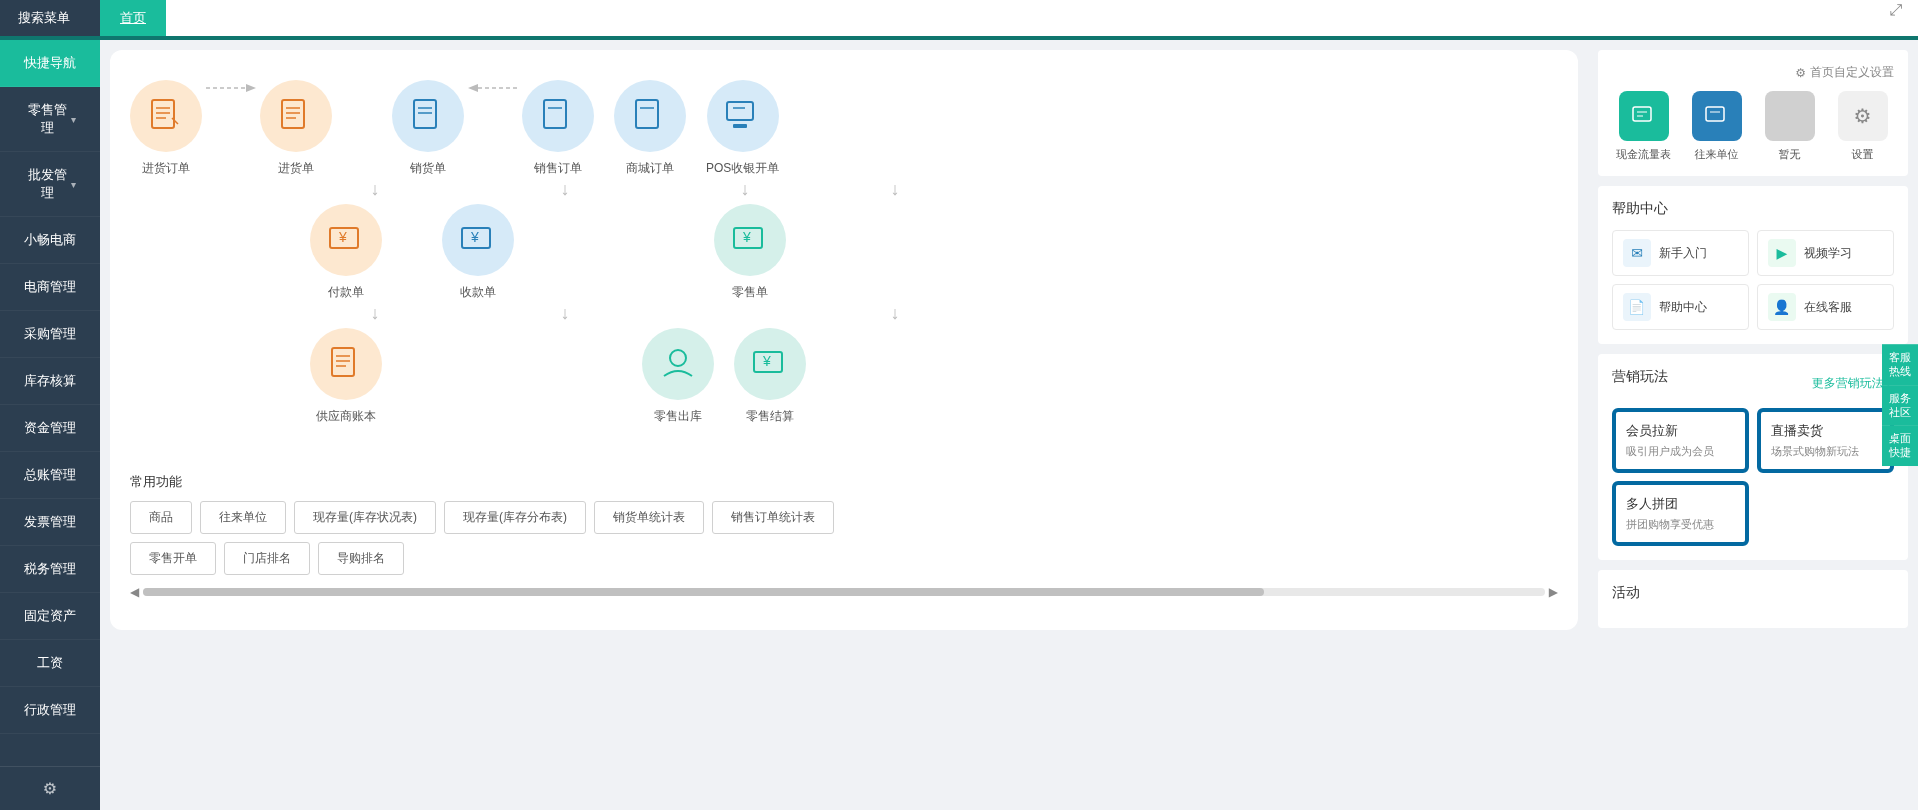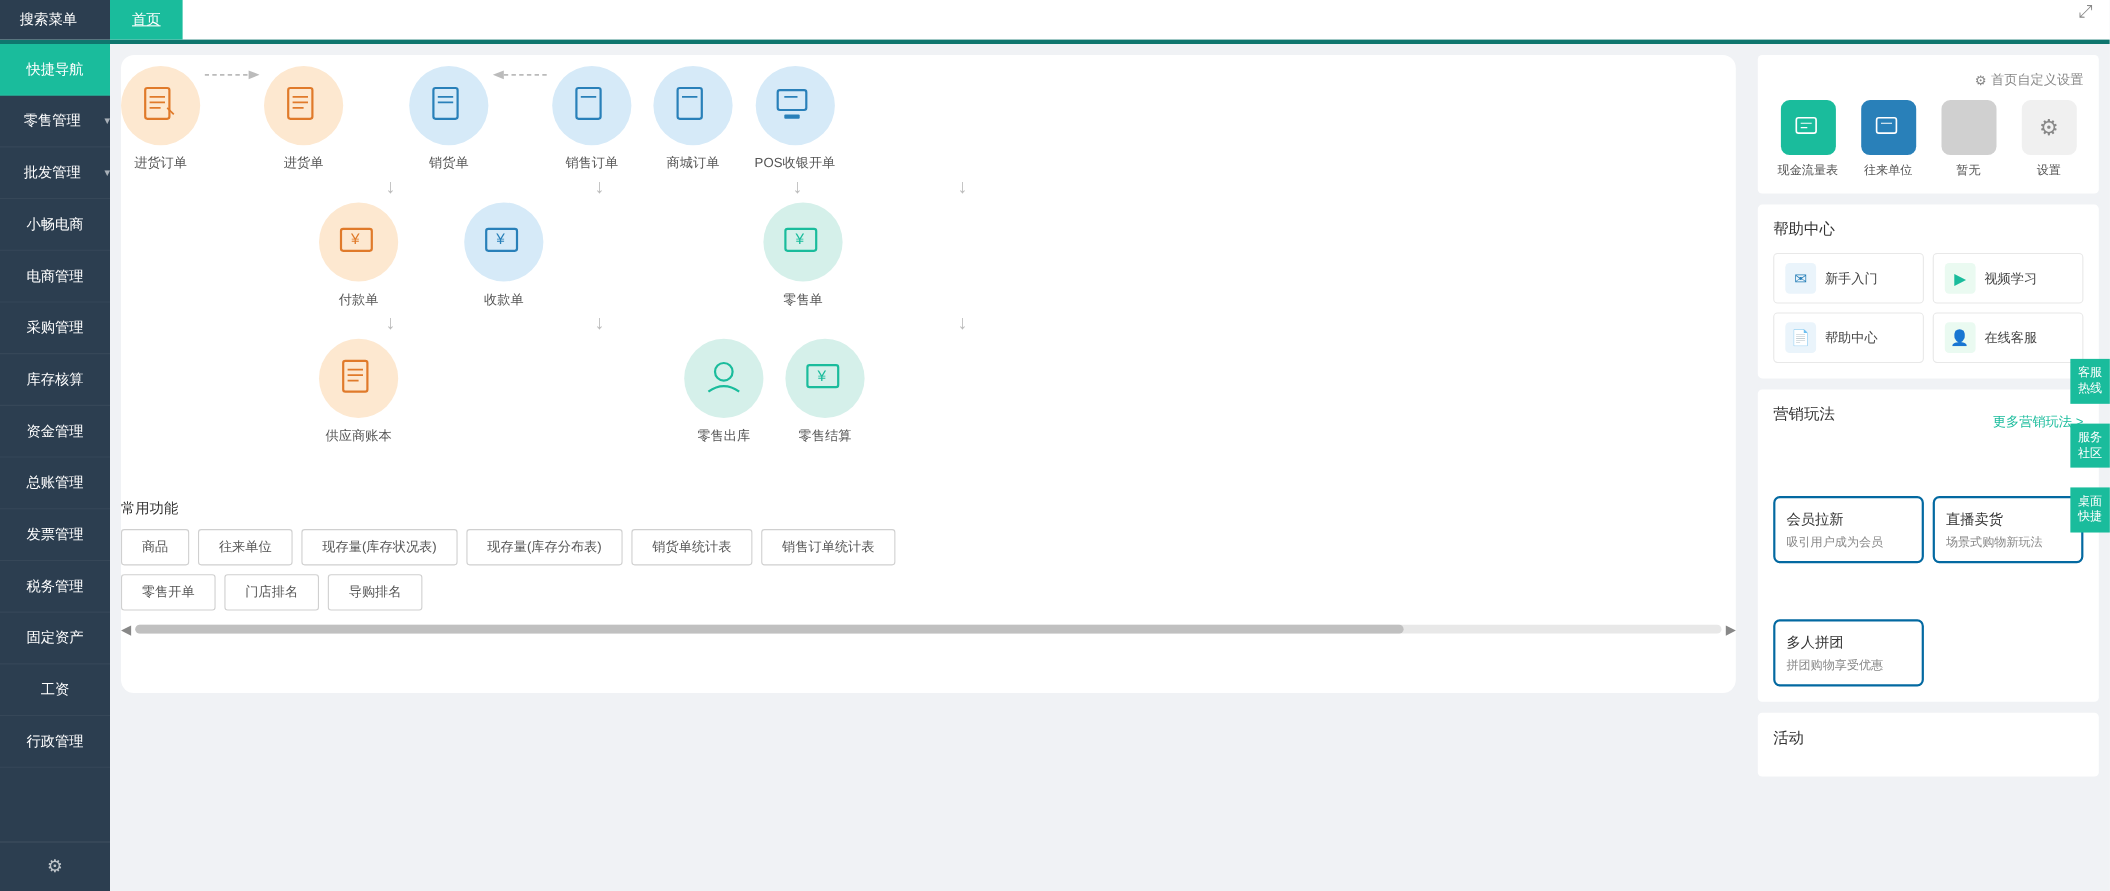--- a/index.html
+++ b/index.html
@@ -10,35 +10,35 @@
     .search-menu { background: #2c3e50; color: #fff; padding: 0 18px; height: 100%; display: flex; align-items: center; font-size: 13px; min-width: 100px; cursor: pointer; }
     .tab-home { background: #1abc9c; color: #fff; padding: 0 20px; height: 100%; display: flex; align-items: center; font-size: 13px; cursor: pointer; text-decoration: underline; }
     .top-bar-right { margin-left: auto; padding-right: 12px; display: flex; align-items: center; gap: 8px; }
     .expand-icon { width: 20px; height: 20px; display: flex; align-items: center; justify-content: center; cursor: pointer; color: #888; font-size: 16px; }
 
     
     .main { display: flex; flex: 1; overflow: hidden; }
 
     
     .sidebar { width: 100px; background: #2c3e50; color: #fff; display: flex; flex-direction: column; flex-shrink: 0; overflow-y: auto; }
-    .sidebar-item { padding: 14px 0; text-align: center; font-size: 13px; cursor: pointer; display: flex; align-items: center; justify-content: space-between; border-bottom: 1px solid rgba(255,255,255,0.05); }
+    .sidebar-item { padding: 14px 24px; text-align: center; font-size: 13px; cursor: pointer; display: flex; align-items: center; justify-content: space-between; border-bottom: 1px solid rgba(255,255,255,0.05); }
     .sidebar-item.active { background: #1abc9c; }
     .sidebar-item .arrow { font-size: 10px; color: rgba(255,255,255,0.6); }
     .sidebar-item .label { flex: 1; text-align: center; }
     .sidebar-bottom { margin-top: auto; padding: 12px; display: flex; justify-content: center; border-top: 1px solid rgba(255,255,255,0.1); }
     .gear-icon-sidebar { color: rgba(255,255,255,0.7); font-size: 16px; cursor: pointer; }
 
     
     .content { flex: 1; overflow: hidden; display: flex; gap: 0; }
 
     
     .main-panel { flex: 1; overflow: auto; padding: 10px; background: #f0f2f5; }
 
     
-    .white-card { background: #fff; border-radius: 12px; min-height: 580px; }
+    .white-card { background: #fff; border-radius: 12px; padding: 20px; min-height: 580px; }
     .flow-circle { width: 72px; height: 72px; border-radius: 50%; display: flex; align-items: center; justify-content: center; font-size: 28px; margin-bottom: 8px; }
     .flow-circle.orange { background: #fde8d0; color: #e07a2a; }
     .flow-circle.blue { background: #d6eaf8; color: #2980b9; }
     .flow-circle.teal { background: #d5f0ea; color: #1abc9c; }
     .flow-label { font-size: 12px; color: #555; text-align: center; }
 
     
     .section-title { font-size: 13px; color: #333; margin-bottom: 10px; font-weight: 500; margin-top: 28px; }
     .func-grid { display: flex; flex-wrap: wrap; gap: 8px; margin-bottom: 8px; }
     .func-btn { border: 1px solid #d0d0d0; background: #fff; color: #555; padding: 7px 18px; font-size: 12px; border-radius: 3px; cursor: pointer; white-space: nowrap; }
@@ -73,29 +73,29 @@
     .help-icon { width: 28px; height: 28px; border-radius: 4px; display: flex; align-items: center; justify-content: center; font-size: 14px; }
     .help-icon.blue { background: #eaf4fb; color: #2980b9; }
     .help-icon.green { background: #eafaf1; color: #1abc9c; }
     .help-label { font-size: 12px; color: #444; }
 
     
     .marketing { background: #fff; border-radius: 4px; padding: 14px; }
     .marketing-header { display: flex; align-items: center; justify-content: space-between; margin-bottom: 10px; }
     .more-link { font-size: 12px; color: #1abc9c; cursor: pointer; }
     .marketing-grid { display: grid; grid-template-columns: 1fr 1fr; gap: 8px; }
-    .marketing-item { border: 2px solid #0369a1; border-radius: 6px; padding: 10px; cursor: pointer; margin-top: 43px; }
+    .marketing-item { border: 4px solid #0369a1; border-radius: 6px; padding: 10px; cursor: pointer; }
     .marketing-item-title { font-size: 13px; color: #333; font-weight: 500; margin-bottom: 4px; }
     .marketing-item-desc { font-size: 11px; color: #888; }
 
     
     .activity { background: #fff; border-radius: 4px; padding: 14px; }
 
     
-    .float-btns { position: fixed; right: 0; top: 50%; transform: translateY(-50%); display: flex; flex-direction: column; gap: 18px; z-index: 100; }
+    .float-btns { position: fixed; right: 0; top: 50%; transform: translateY(-50%); display: flex; flex-direction: column; gap: 0; z-index: 100; }
     .float-btn { background: #1abc9c; color: #fff; width: 36px; padding: 6px 4px; font-size: 11px; text-align: center; cursor: pointer; line-height: 1.3; }
 
     
     .flow-section { padding: 10px 0 20px; }
     .flow-vertical-group { display: flex; flex-direction: column; align-items: center; }
   </style>
 </head>
 <body>
 
 <div class="top-bar">

